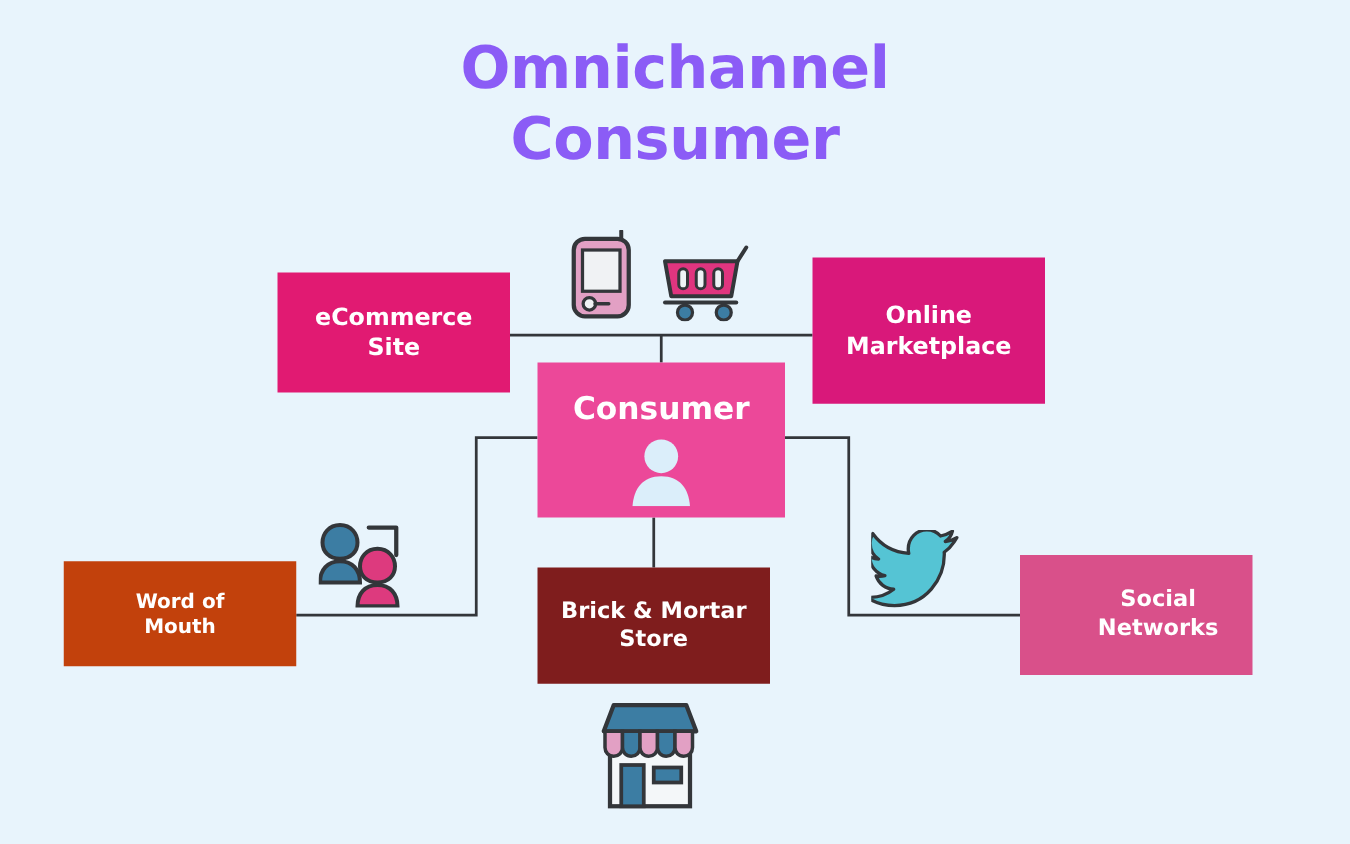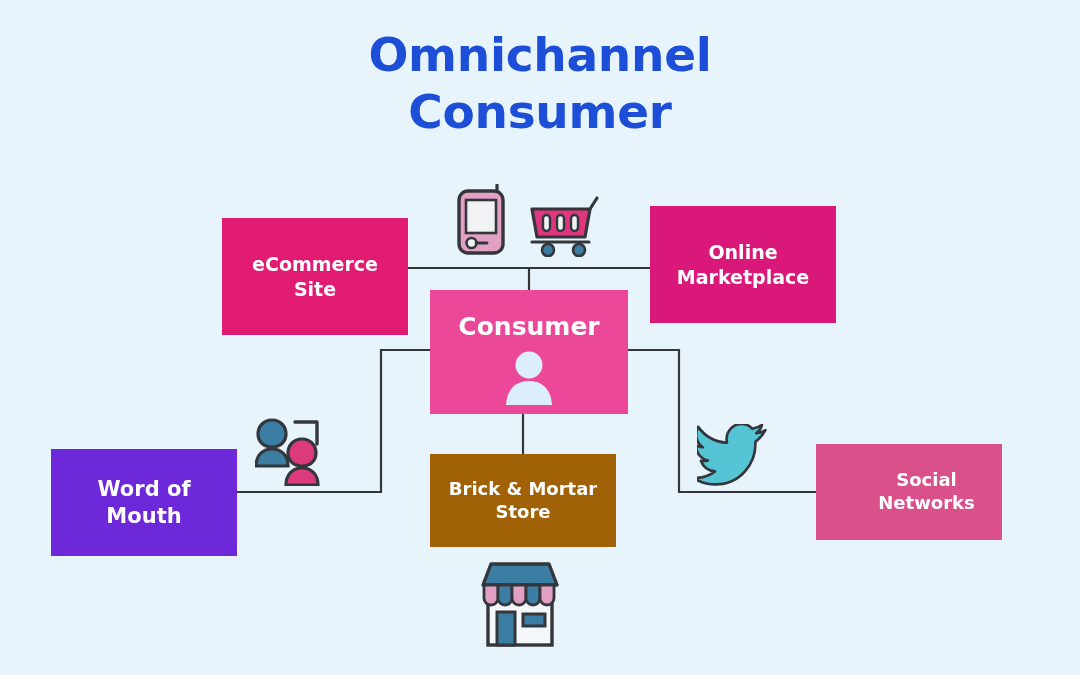--- a/index.html
+++ b/index.html
@@ -16,21 +16,21 @@
     font-family: "DejaVu Sans", "Liberation Sans", sans-serif;
   }
 
   
   #title {
     position: absolute;
     left: 0;
     top: 26px;
     width: 1080px;
     text-align: center;
-    color: #1d4ed8;
+    color: #8b5cf6;
     font-size: 47px;
     font-weight: bold;
     line-height: 1.22;
     letter-spacing: -0.3px;
   }
   #title .line { display: block; }
 
   
   #connectors {
     position: absolute;
@@ -52,44 +52,44 @@
     box-sizing: border-box;
   }
   .node .label {
     display: block;
     line-height: 1.27;
     white-space: pre-line;
     padding: 0 8px;
   }
 
   #node-ecommerce {
-    left: 222px; top: 218px; width: 186px; height: 117px;
+    left: 222px; top: 218px; width: 186px; height: 96px;
     background: #e11a72;
     font-size: 19px;
   }
   #node-marketplace {
     left: 650px; top: 206px; width: 186px; height: 117px;
     background: #d9187a;
     font-size: 19px;
   }
   #node-consumer {
     left: 430px; top: 290px; width: 198px; height: 124px;
     background: #ec4899;
     display: block;
     padding-top: 21px;
   }
   #node-consumer .label { font-size: 25px; }
   #node-wordofmouth {
-    left: 51px; top: 449px; width: 186px; height: 107px;
-    background: #6d28d9;
-    font-size: 21px;
+    left: 51px; top: 449px; width: 186px; height: 84px;
+    background: #c2410c;
+    font-size: 16px;
   }
   #node-brickmortar {
     left: 430px; top: 454px; width: 186px; height: 93px;
-    background: #a16207;
+    background: #7f1d1d;
     font-size: 18px;
     justify-content: center;
   }
   #node-social {
     left: 816px; top: 444px; width: 186px; height: 96px;
     background: #d9508a;
     font-size: 18px;
     padding-left: 35px;
   }
 

